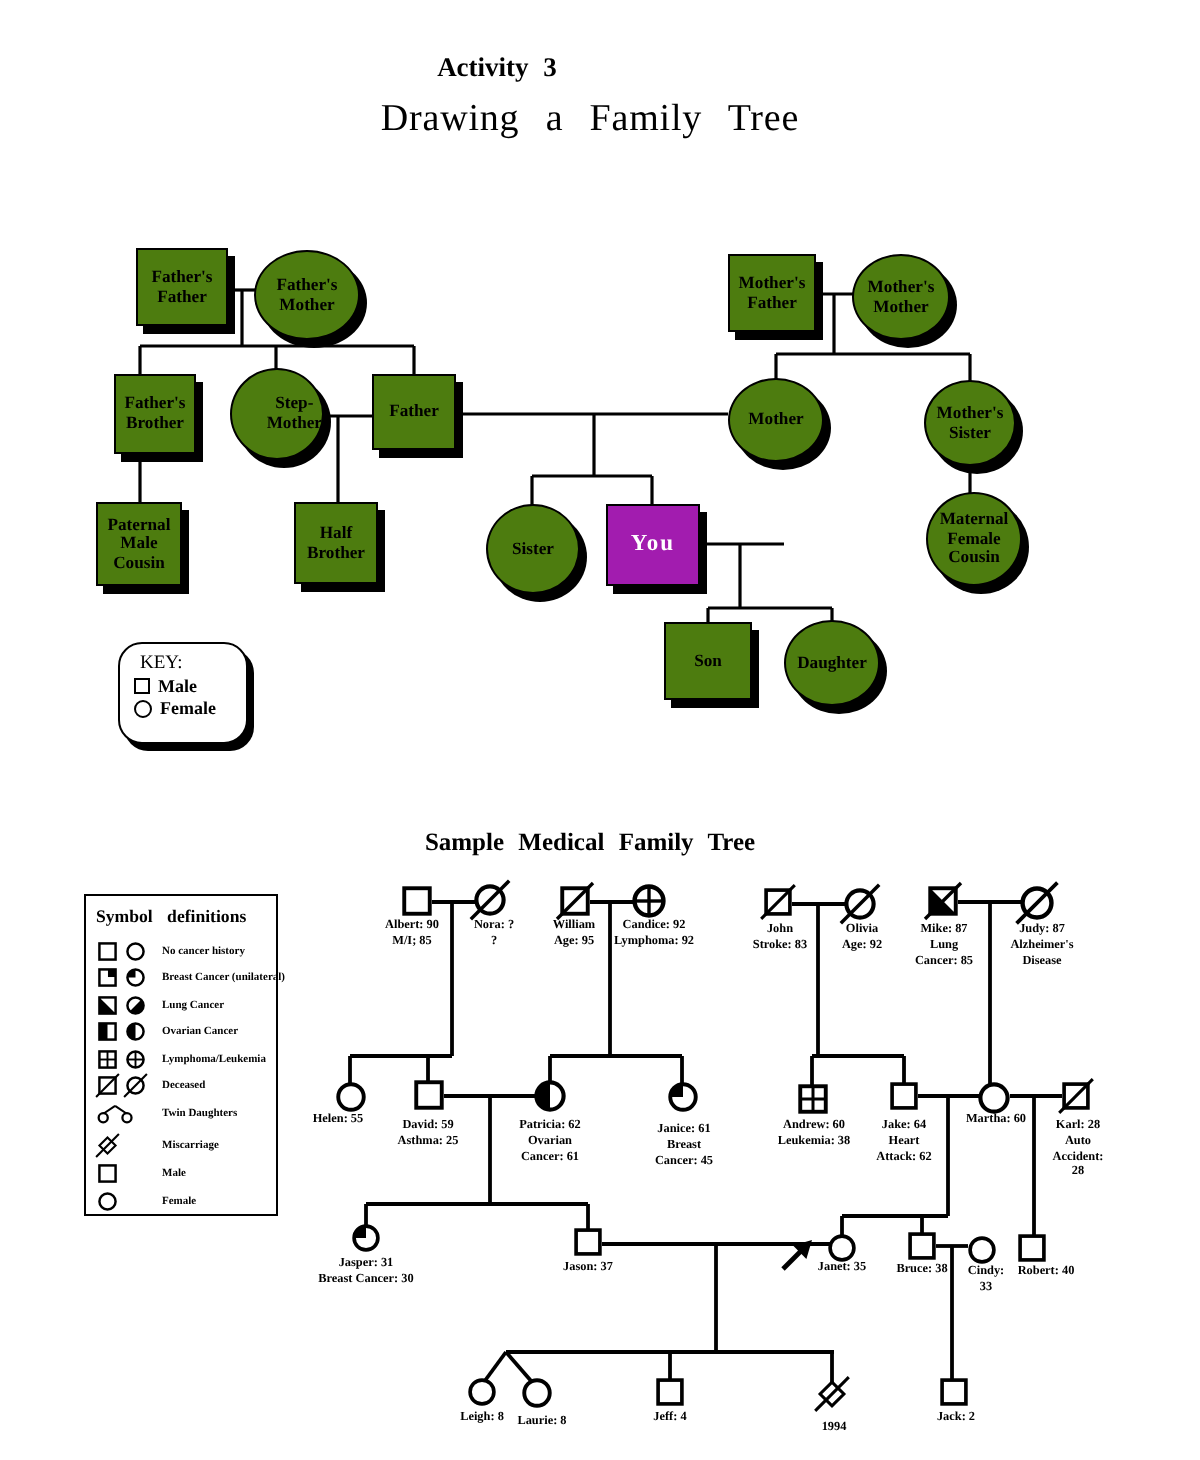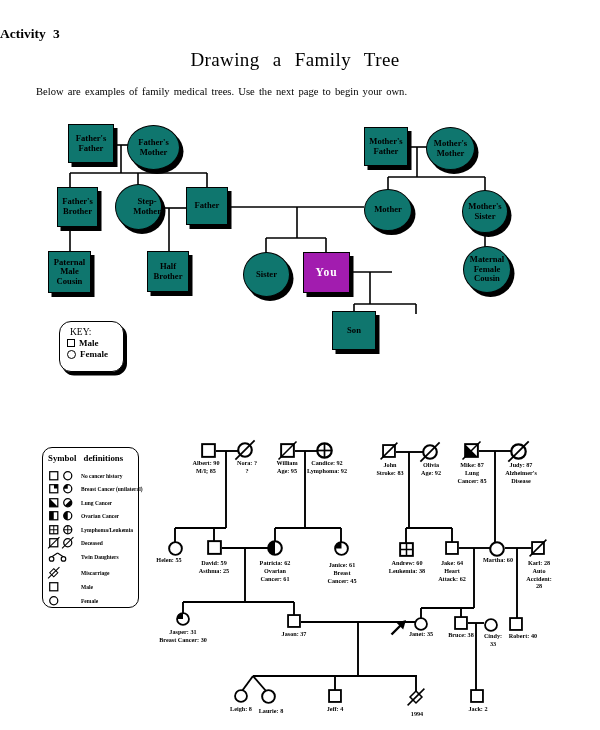--- a/index.html
+++ b/index.html
@@ -1,59 +1,59 @@
 <!DOCTYPE html>
 <html><head>
 <meta charset="utf-8">
 <style>
   *{margin:0;padding:0;box-sizing:border-box}
   html,body{width:600px;height:730px;background:#fff;font-family:"Liberation Serif",serif;color:#000}
   #stage{position:absolute;left:0;top:0;width:600px;height:730px;overflow:hidden}
-  .activity{position:absolute;top:26px;left:0;width:497px;text-align:left;font-weight:bold;font-size:13.5px;word-spacing:4px}
+  .activity{position:absolute;top:26px;left:0;width:497px;text-align:center;font-weight:bold;font-size:13.5px;word-spacing:4px}
   .title{position:absolute;top:49px;left:0;width:590px;text-align:center;font-weight:normal;font-size:19px;word-spacing:8px;letter-spacing:.4px}
   .intro{position:absolute;top:86px;left:36px;font-size:10.6px;word-spacing:1.5px}
   svg.lines{position:absolute;left:0;top:0}
-  .tnode{position:absolute;background:#0f766e;border:1.7px solid #000;box-shadow:3.5px 4px 0 #000;display:flex;align-items:center;justify-content:center;text-align:center;font-weight:bold;font-size:8.6px;line-height:1.12}
+  .tnode{position:absolute;background:#4d7c0f;border:1.7px solid #000;box-shadow:3.5px 4px 0 #000;display:flex;align-items:center;justify-content:center;text-align:center;font-weight:bold;font-size:8.6px;line-height:1.12}
   .tnode span{white-space:pre-line}
   .tnode.circle{border-radius:50%}
   .tnode.filled{background:#a21caf;color:#fff;font-size:11.5px;letter-spacing:1px}
   .keybox{position:absolute;left:59px;top:321px;width:65px;height:51px;background:#fff;border:1.7px solid #000;border-radius:12px;box-shadow:3px 3.5px 0 #000;padding:5px 0 0 7px}
   .keytitle{font-size:9.5px;font-weight:normal;margin-left:3px}
   .keyrow{display:flex;align-items:center;gap:4px;font-size:9px;font-weight:bold;margin-top:1px}
   .kglyph{width:8px;height:8px;border:1.4px solid #000;display:inline-block;flex:none}
   .kglyph.circle{border-radius:50%;width:9px;height:9px}
   .medtitle{position:absolute;top:414px;left:0;width:590px;text-align:center;font-weight:bold;font-size:12.5px;word-spacing:4px}
-  .symbox{position:absolute;left:42px;top:447px;width:97px;height:161px;border:1.7px solid #000;border-radius:10px;background:#fff}
+  .symbox{position:absolute;left:42px;top:447px;width:97px;height:161px;border:1.7px solid #000;border-radius:0;background:#fff}
   .symtitle{font-size:8.8px;font-weight:bold;padding:5px 0 0 5px;word-spacing:5px}
   .srow{position:absolute;left:6px;display:flex;align-items:center;font-weight:bold}
   .srow .gz{width:32px;display:flex;align-items:center;gap:4px;flex:none}
   .srow .slab{font-size:5.5px;white-space:nowrap}
   .plabel{position:absolute;text-align:center;font-weight:bold;font-size:6.2px;line-height:1.25;white-space:pre-line}
   .pglyph,.proband{position:absolute}
 </style>
 </head>
 <body>
 
 <div id="stage">
   <div class="activity">Activity 3</div>
   <div class="title">Drawing a Family Tree</div>
-  <div class="intro">Below are examples of family medical trees. Use the next page to begin your own.</div>
 
   <div class="keybox">
     <div class="keytitle">KEY:</div>
     <div class="keyrow">
       <span class="kglyph"></span>
       <span>Male</span>
     </div>
     <div class="keyrow">
       <span class="kglyph circle"></span>
       <span>Female</span>
     </div>
   </div>
 
+  <div class="medtitle">Sample Medical Family Tree</div>
 
   <div class="symbox" id="symbox">
     <div class="symtitle">Symbol definitions</div>
   <div class="srow" style="top: 23px;">
         <span class="gz">
           <svg width="9.5" height="9.5" viewBox="0 0 20 20" style="overflow: visible;">
             <rect x="1.5" y="1.5" width="17" height="17" fill="#fff" stroke="#000" stroke-width="2.6"></rect>
           </svg>
           <svg width="9.5" height="9.5" viewBox="0 0 20 20" style="overflow: visible;">
             <circle cx="10" cy="10" r="8.5" fill="#fff" stroke="#000" stroke-width="2.6"></circle>
@@ -279,20 +279,23 @@
       <span>You</span>
     </div>
     <div class="tnode circle" style="left: 463px; top: 246px; width: 48px; height: 47px;">
       <span>Maternal
 Female
 Cousin</span>
     </div>
     <div class="tnode" style="left: 332px; top: 311px; width: 44px; height: 39px;">
       <span>Son</span>
     </div>
+    <div class="tnode circle" style="left: 392px; top: 310px; width: 48px; height: 43px;">
+      <span>Daughter</span>
+    </div>
     <svg width="15" height="15" viewBox="0 0 20 20" class="pglyph" style="overflow: visible; left: 201px; top: 443px;">
       <rect x="1.5" y="1.5" width="17" height="17" fill="#fff" stroke="#000" stroke-width="2.6"></rect>
     </svg>
     <div class="plabel" style="left: 187px; top: 459px; width: 38px;">Albert: 90
 M/I; 85</div>
     <svg width="16" height="16" viewBox="0 0 20 20" class="pglyph" style="overflow: visible; left: 237px; top: 442px;">
       <circle cx="10" cy="10" r="8.5" fill="#fff" stroke="#000" stroke-width="2.6"></circle>
       <line x1="-2" y1="22" x2="22" y2="-2" stroke="#000" stroke-width="2.2"></line>
     </svg>
     <div class="plabel" style="left: 232px; top: 459px; width: 30px;">Nora: ?

